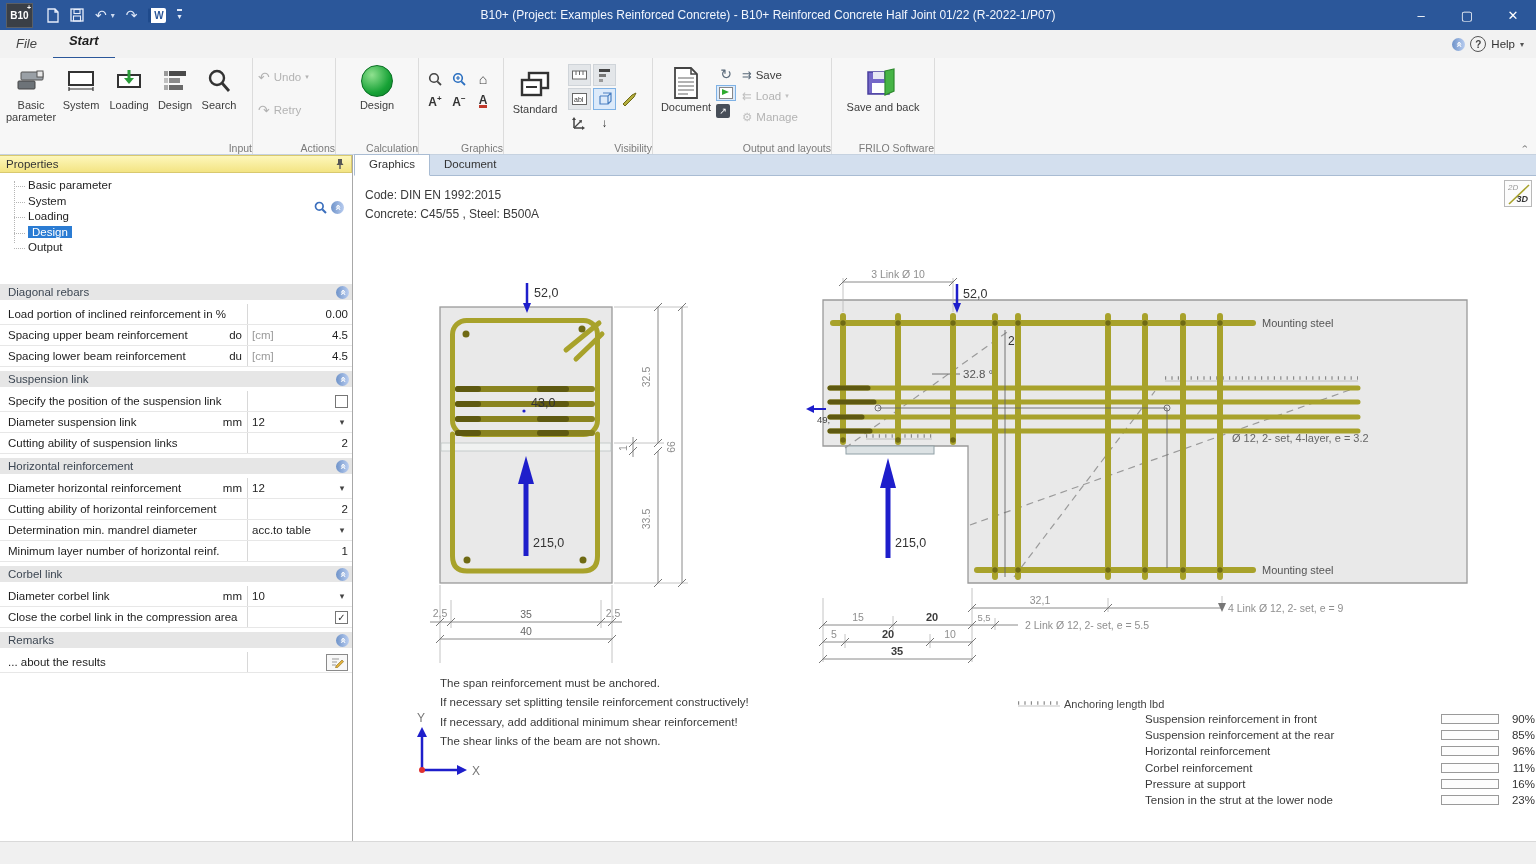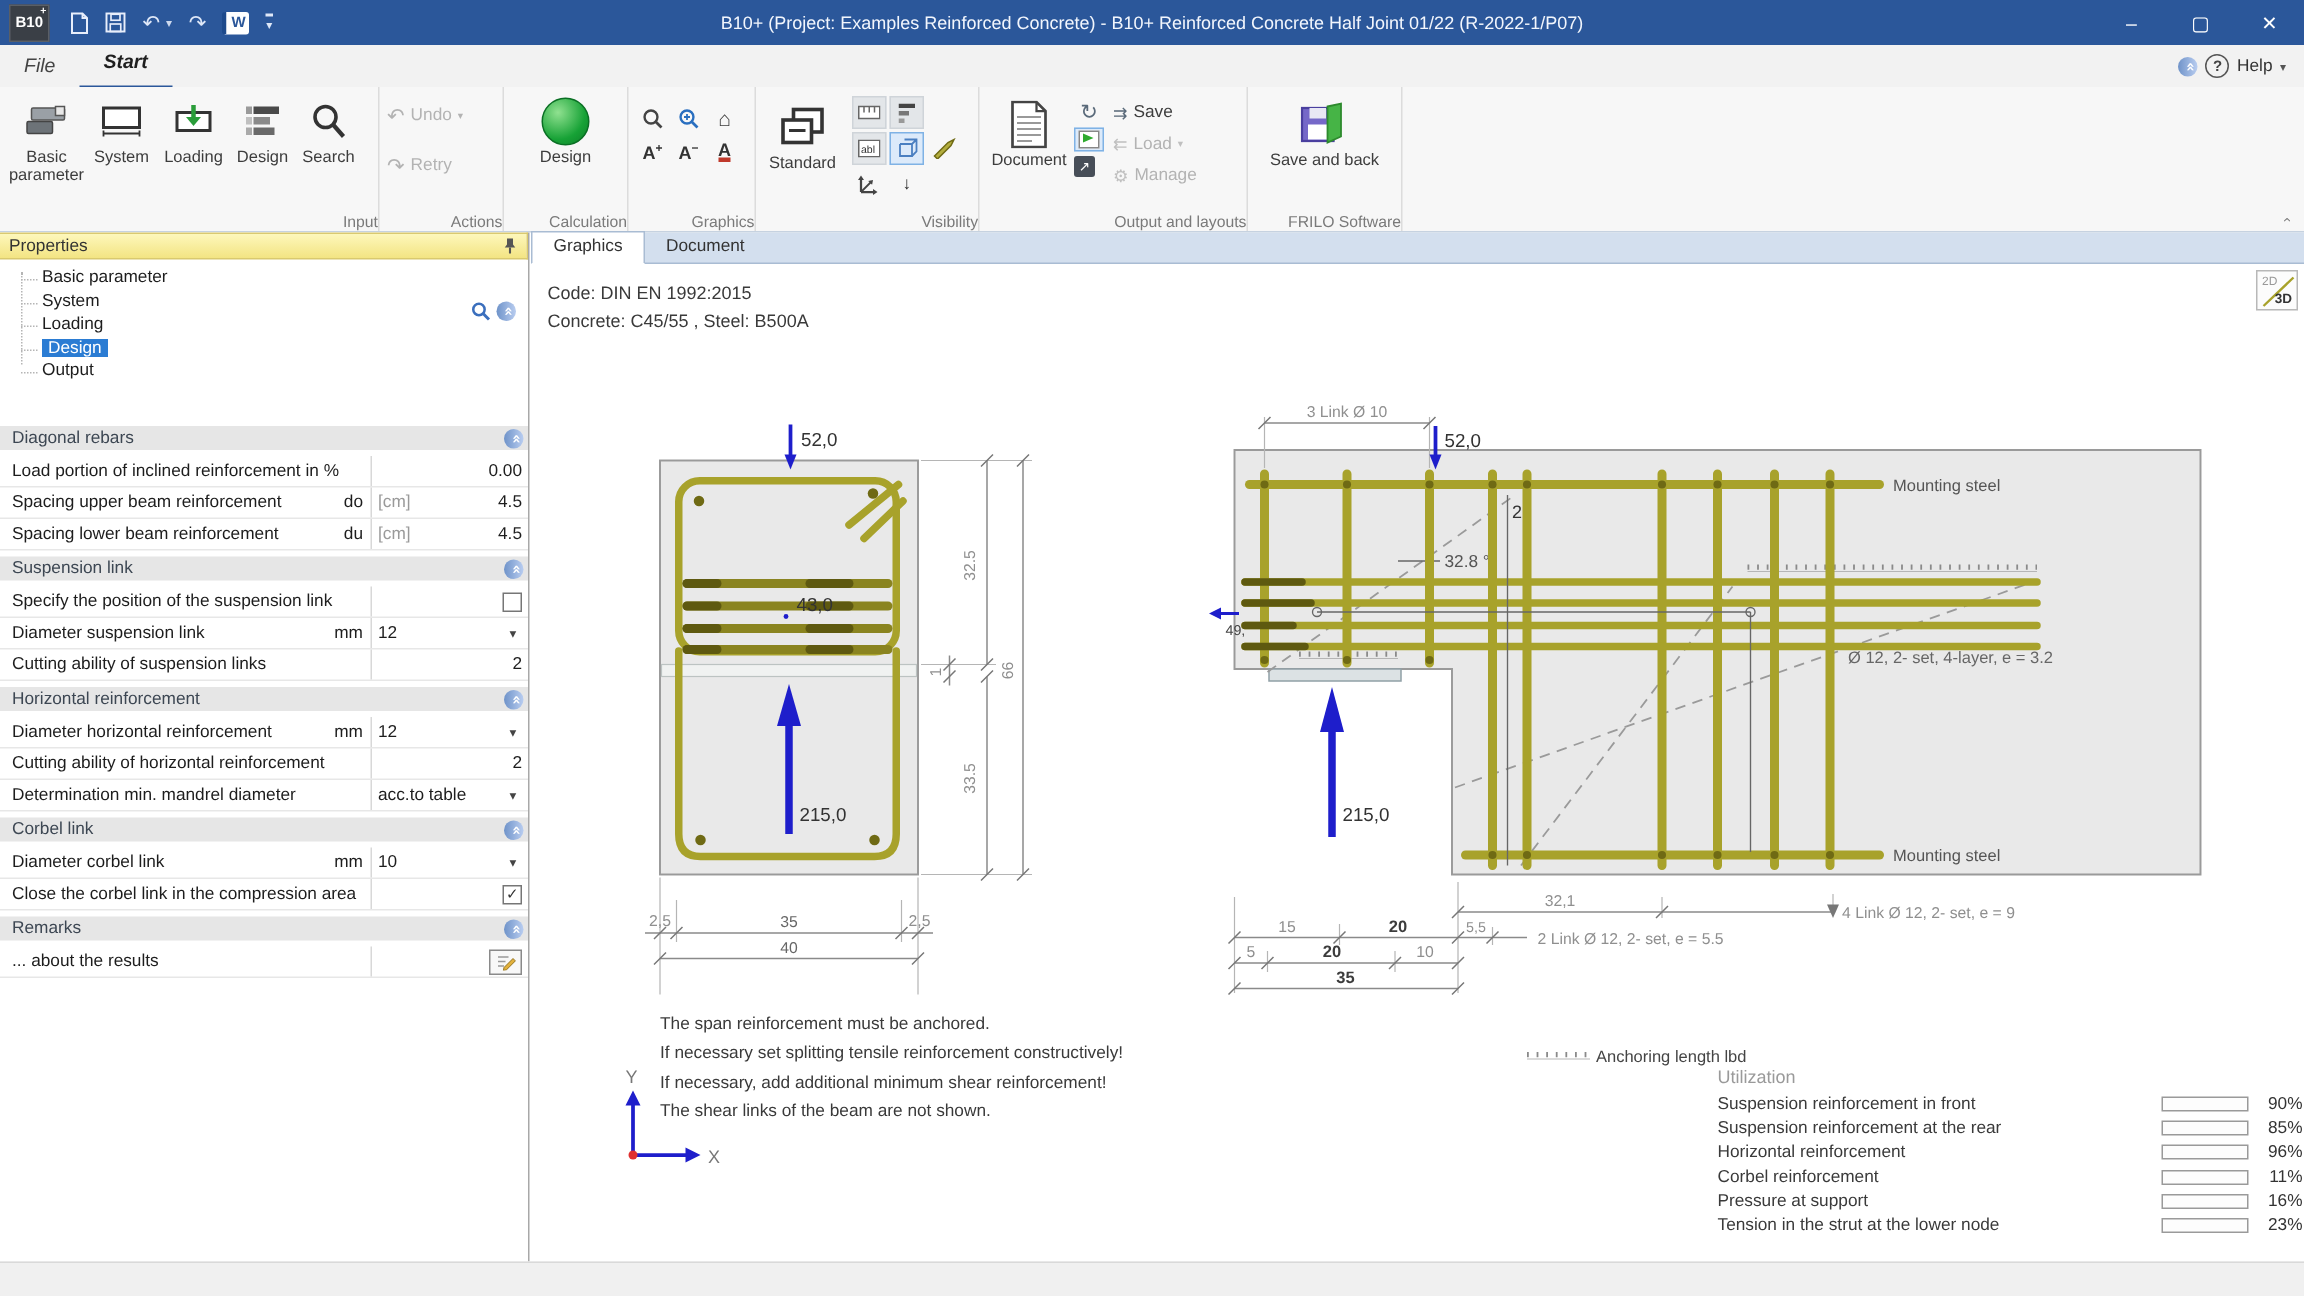--- a/index.html
+++ b/index.html
@@ -92,21 +92,21 @@
   .combo-arrow{width:12px;text-align:center;color:#444;font-size:9px;}
   .cbox{width:11px;height:11px;border:1px solid #767676;background:#fff;margin-left:auto;display:flex;align-items:center;justify-content:center;font-size:10px;color:#333;}
   .cbox.on::before{content:"✓";}
   .editbtn{margin-left:auto;width:20px;height:15px;border:1px solid #8a8a8a;background:#f8f8f8;display:flex;align-items:center;justify-content:center;}
   
   .tabstrip{position:absolute;left:354px;top:155px;width:1182px;height:21px;background:#d3dfee;border-bottom:1px solid #a9bcd3;display:flex;align-items:flex-end;box-sizing:border-box;}
   .tab{padding:0 14px;height:20px;line-height:19px;font-size:11.5px;color:#333;}
   .tab.active{background:#fff;border:1px solid #a9bcd3;border-bottom:1px solid #fff;margin-bottom:-1px;}
   .canvas{position:absolute;left:354px;top:176px;width:1182px;height:665px;background:#fff;}
   .codeblock{position:absolute;left:365px;top:186px;font-size:12px;color:#3a3a3a;line-height:19px;}
-  .toggle23{position:absolute;left:1504px;top:180px;width:28px;height:27px;border:1px solid #b8b8b8;background:#fcfcfc;box-sizing:border-box;}
+  .toggle23{position:absolute;left:1504px;top:180px;width:28px;height:27px;border:1px solid #b8b8b8;background:#fcfcfc;box-sizing:border-box;font-style:italic;}
   .toggle23 .t2d{position:absolute;left:3px;top:2px;font-size:8px;color:#999;}
   .toggle23 .t3d{position:absolute;right:3px;bottom:2px;font-size:9px;font-weight:bold;color:#333;}
   .toggle23 svg{position:absolute;left:0;top:0;}
   .drawsvg{position:absolute;left:354px;top:176px;}
   .notes{position:absolute;left:440px;top:674px;font-size:11.5px;color:#3a3a3a;line-height:19.4px;}
   
   .utable{position:absolute;left:1145px;top:711px;width:390px;}
   .utitle{font-size:12px;color:#9a9a9a;height:17px;}
   .urow{display:flex;align-items:center;height:16.2px;}
   .ulabel{flex:1;font-size:11.5px;color:#3a3a3a;white-space:nowrap;}
@@ -501,20 +501,26 @@
             <span class="pv">2</span>
           </span>
       </div>
       <div class="prow">
         <span class="plabel">Determination min. mandrel diameter</span>
         <span class="pval">
             <span class="pv left">acc.to table</span>
             <span class="combo-arrow carr"></span>
           </span>
       </div>
+      <div class="prow">
+        <span class="plabel">Minimum layer number of horizontal reinf.</span>
+        <span class="pval">
+            <span class="pv">1</span>
+          </span>
+      </div>
       <div class="psec">
           <span>Corbel link</span>
           <span class="sp"></span>
           <span class="chev"></span>
         </div>
       <div class="prow">
         <span class="plabel">Diameter corbel link</span>
           <span class="pcode">mm</span>
         <span class="pval">
             <span class="pv left">10</span>
@@ -738,21 +744,20 @@
   </svg>
 
   <div class="notes">
     <div>The span reinforcement must be anchored.</div>
     <div>If necessary set splitting tensile reinforcement constructively!</div>
     <div>If necessary, add additional minimum shear reinforcement!</div>
     <div>The shear links of the beam are not shown.</div>
   </div>
 
   <div class="utable">
-    <div class="utitle">Utilization</div>
     <div class="urow">
       <span class="ulabel">Suspension reinforcement in front</span>
       <span class="ubar"><span class="ufill" style="width: 90%;"></span></span>
       <span class="upct">90%</span>
     </div>
     <div class="urow">
       <span class="ulabel">Suspension reinforcement at the rear</span>
       <span class="ubar"><span class="ufill" style="width: 85%;"></span></span>
       <span class="upct">85%</span>
     </div>

